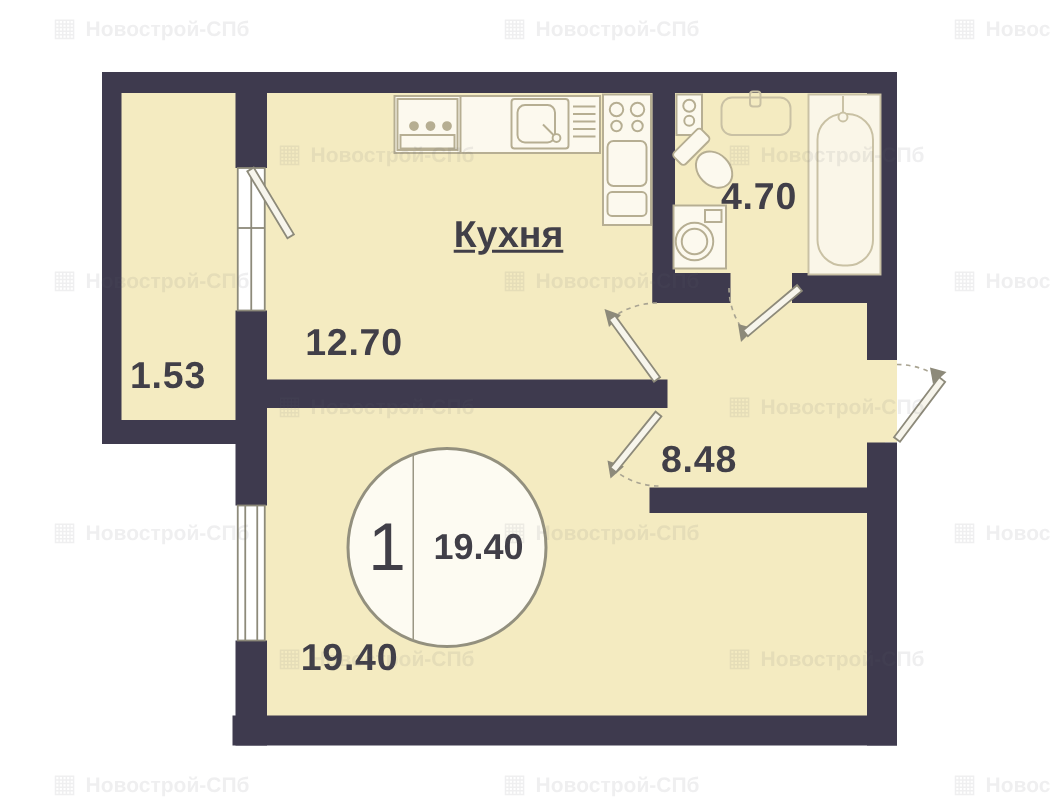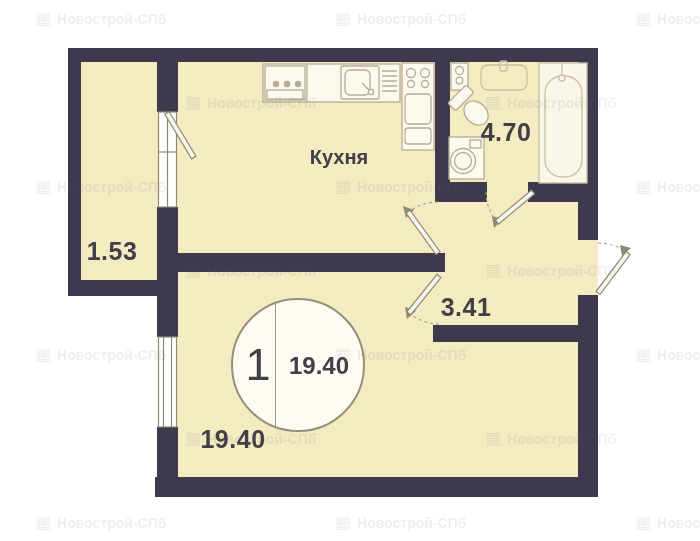--- a/index.html
+++ b/index.html
@@ -3,21 +3,21 @@
 <meta charset="utf-8">
 <style>
   html,body{margin:0;padding:0;background:#fff;}
   #plan{position:relative;width:700px;height:541px;background:#fff;overflow:hidden;
         font-family:"Liberation Sans","DejaVu Sans",sans-serif;}
   .fill{position:absolute;background:var(--floor);}
   .w{position:absolute;background:var(--wall);}
   .lbl{position:absolute;transform:translate(-50%,-50%);color:var(--ink);
        font-weight:bold;white-space:nowrap;}
   .area{font-size:25px;letter-spacing:.5px;text-align:center;}
-  .rname{font-size:20px;}
+  .rname{font-size:25px;text-decoration:underline;}
   #svgLayer{position:absolute;left:0;top:0;pointer-events:none;}
   
   .badge{position:absolute;left:231px;top:298px;width:134px;height:134px;border-radius:50%;
          background:#fdfbf2;border:2px solid #93907e;box-sizing:border-box;}
   .badge .divider{position:absolute;left:42px;top:3px;bottom:3px;width:1px;background:#9a9684;}
   .badge .num{position:absolute;left:8px;top:50%;transform:translateY(-50%);width:34px;
               text-align:center;font-size:45px;font-weight:400;color:var(--ink);}
   .badge .col{position:absolute;left:48px;top:50%;transform:translateY(-50%);
               text-align:center;width:76px;}
   .badge .col div{font-size:24px;font-weight:bold;color:var(--ink);line-height:27px;}
@@ -142,23 +142,24 @@
     <g fill="#f7f5ec" stroke="#8d8a7a" stroke-width="1.2">
       <rect x="164.5" y="113" width="5" height="52" transform="rotate(-31 167 113)"></rect>
       <rect x="435.5" y="202" width="5" height="51" transform="rotate(-36 438 253)"></rect>
       <rect x="486" y="189.5" width="47" height="5" transform="rotate(-40 533 192)"></rect>
       <rect x="436.5" y="276" width="5" height="48" transform="rotate(39 439 276)"></rect>
       <rect x="595.5" y="243" width="5" height="50" transform="rotate(37 598 293)"></rect>
     </g>
   </svg>
 
   <div class="lbl rname" style="left:339px;top:157px;">Кухня</div>
+  <div class="lbl area" style="left:236px;top:229px;">12.70</div>
   <div class="lbl area" style="left:112px;top:251px;">1.53</div>
   <div class="lbl area" style="left:506px;top:132px;">4.70</div>
-  <div class="lbl area" style="left:466px;top:307px;">3.41</div>
+  <div class="lbl area" style="left:466px;top:307px;">8.48</div>
   <div class="lbl area" style="left:233px;top:439px;">19.40</div>
 
   <div class="badge">
     <div class="num">1</div>
     <div class="divider"></div>
     <div class="col">
       <div>19.40</div>
     </div>
   </div>
 

